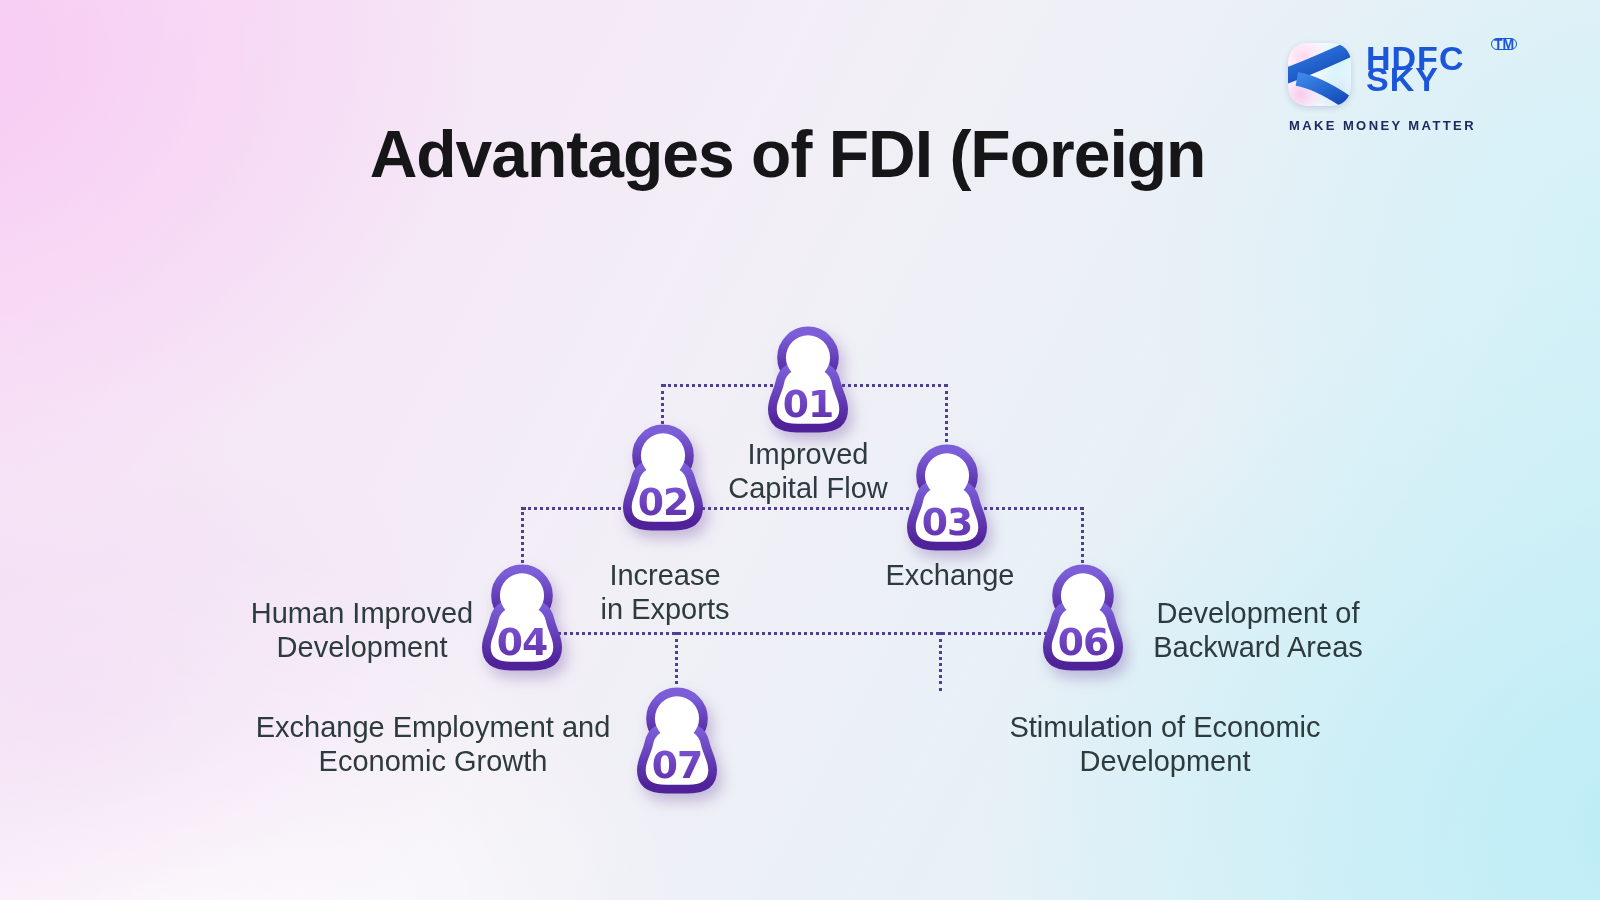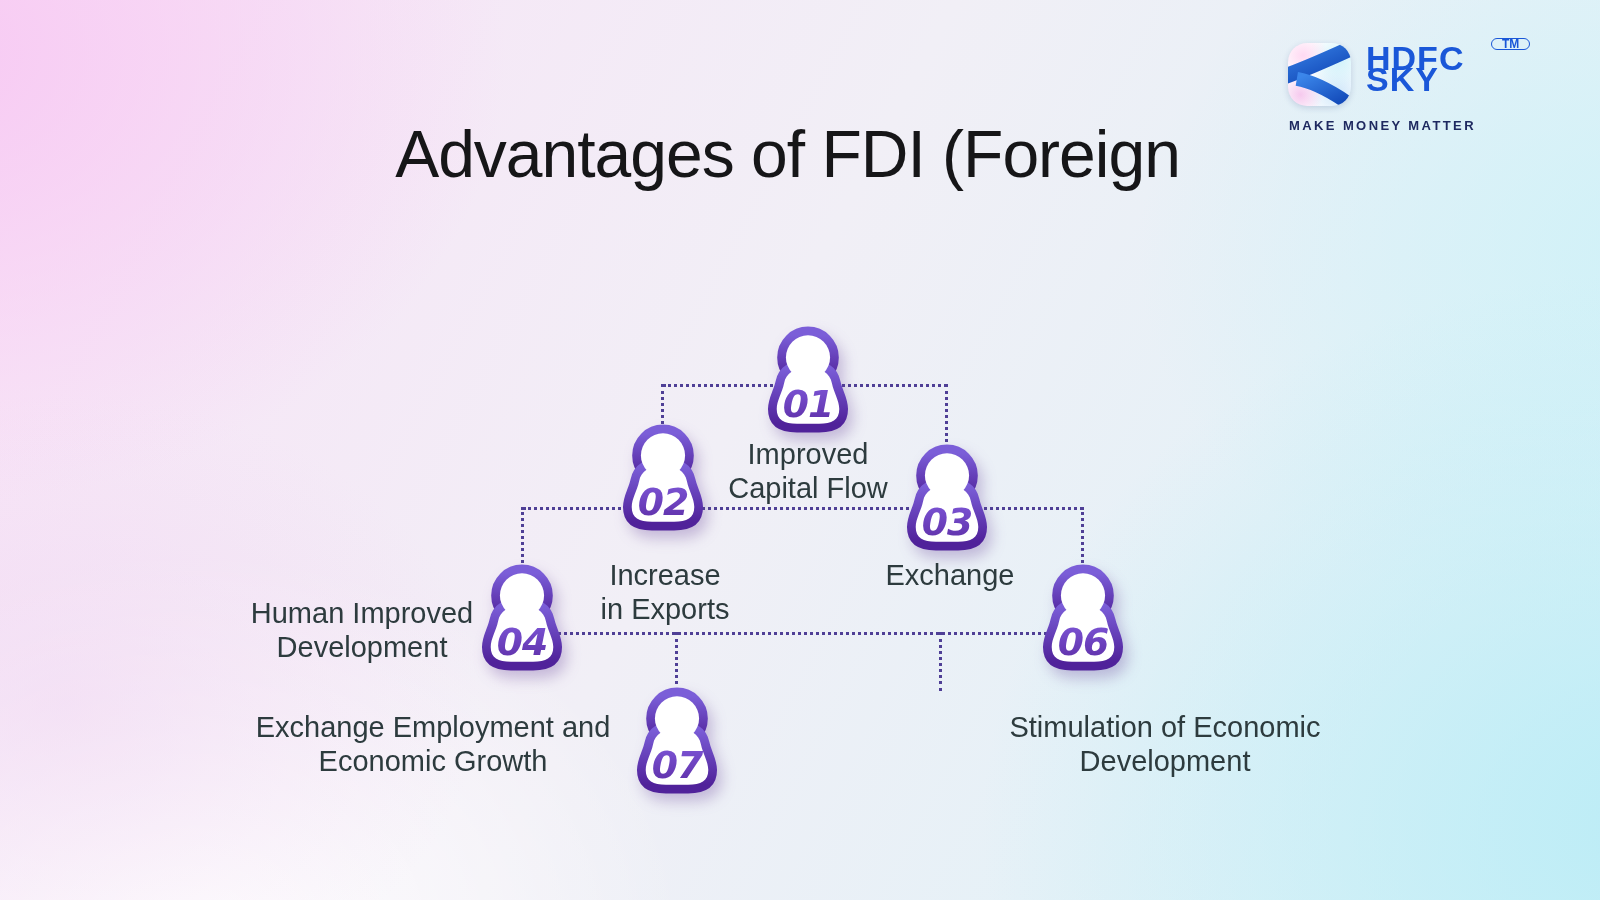--- a/index.html
+++ b/index.html
@@ -19,21 +19,21 @@
       radial-gradient(760px 560px at 4% 78%, rgba(240,214,242,.55) 0%, rgba(240,214,242,0) 55%),
       radial-gradient(900px 700px at 12% 104%, rgba(255,255,255,.95) 0%, rgba(255,255,255,0) 55%),
       radial-gradient(1100px 900px at 104% 92%, rgba(186,236,246,.95) 0%, rgba(186,236,246,0) 62%),
       radial-gradient(850px 650px at 103% 28%, rgba(205,241,248,.8) 0%, rgba(205,241,248,0) 60%),
       linear-gradient(118deg,#f9e2f7 0%,#f1eff6 46%,#daf3f8 100%);
   }
 
   
   .title{
     position:absolute;left:0;top:118px;width:1575px;text-align:center;
-    color:var(--title);font-weight:400;font-size:66px;line-height:73px;
+    color:var(--title);font-weight:700;font-size:66px;line-height:73px;
     letter-spacing:-1px;
   }
 
   
   .logo{position:absolute;left:1288px;top:38px;width:230px;height:100px;}
   .logo-mark{
     position:absolute;left:0;top:5px;width:63px;height:63px;border-radius:19px;
     overflow:hidden;
     background:
       radial-gradient(34px 30px at 24% 20%, #ffd9f2 0%, rgba(255,217,242,0) 75%),
@@ -44,34 +44,34 @@
     box-shadow:0 2px 6px rgba(40,60,130,.18);
   }
   .logo-mark svg{display:block;width:100%;height:100%;}
   .logo-word{
     position:absolute;left:78px;top:10px;
     color:var(--logo-blue);font-weight:700;font-size:34px;line-height:21px;
     letter-spacing:1px;
   }
   .logo-tm{
     position:absolute;left:203px;top:0;color:var(--logo-blue);
-    font-size:12px;font-weight:700;border:1px solid var(--logo-blue);
-    border-radius:6px;padding:1px 10px;line-height:8px;
+    font-size:14px;font-weight:700;border:1px solid var(--logo-blue);
+    border-radius:6px;padding:1px 2px;line-height:8px;
   }
   .logo-tagline{
     position:absolute;left:1px;top:80px;color:var(--logo-navy);
     font-weight:700;font-size:13px;letter-spacing:2.4px;white-space:nowrap;
   }
 
   
   .dot-h{position:absolute;height:0;border-top:3px dotted var(--conn);z-index:1;}
   .dot-v{position:absolute;width:0;border-left:3px dotted var(--conn);z-index:1;}
 
   
-  .node{position:absolute;width:92px;height:107px;z-index:2;font-style:italic;}
+  .node{position:absolute;width:92px;height:107px;z-index:2;}
   .node svg{display:block;width:100%;height:100%;
     filter:drop-shadow(5px 8px 7px rgba(96,60,150,.30));}
   .node text{
     font-family:"DejaVu Sans","Liberation Sans",sans-serif;
     font-weight:bold;font-size:41px;letter-spacing:-1px;
   }
 
   
   .nlabel{
     position:absolute;z-index:2;text-align:center;color:var(--label);
@@ -196,20 +196,24 @@
     <span>Increase</span>
     <span>in Exports</span>
   </div>
   <div class="nlabel" style="left:790px;top:558px;width:320px;">
     <span>Exchange</span>
   </div>
   <div class="nlabel" style="left:182px;top:596px;width:360px;">
     <span>Human Improved</span>
     <span>Development</span>
   </div>
+  <div class="nlabel" style="left:1078px;top:596px;width:360px;">
+    <span>Development of</span>
+    <span>Backward Areas</span>
+  </div>
   <div class="nlabel" style="left:213px;top:710px;width:440px;">
     <span>Exchange Employment and</span>
     <span>Economic Growth</span>
   </div>
   <div class="nlabel" style="left:945px;top:710px;width:440px;">
     <span>Stimulation of Economic</span>
     <span>Development</span>
   </div>
 
 </div>

